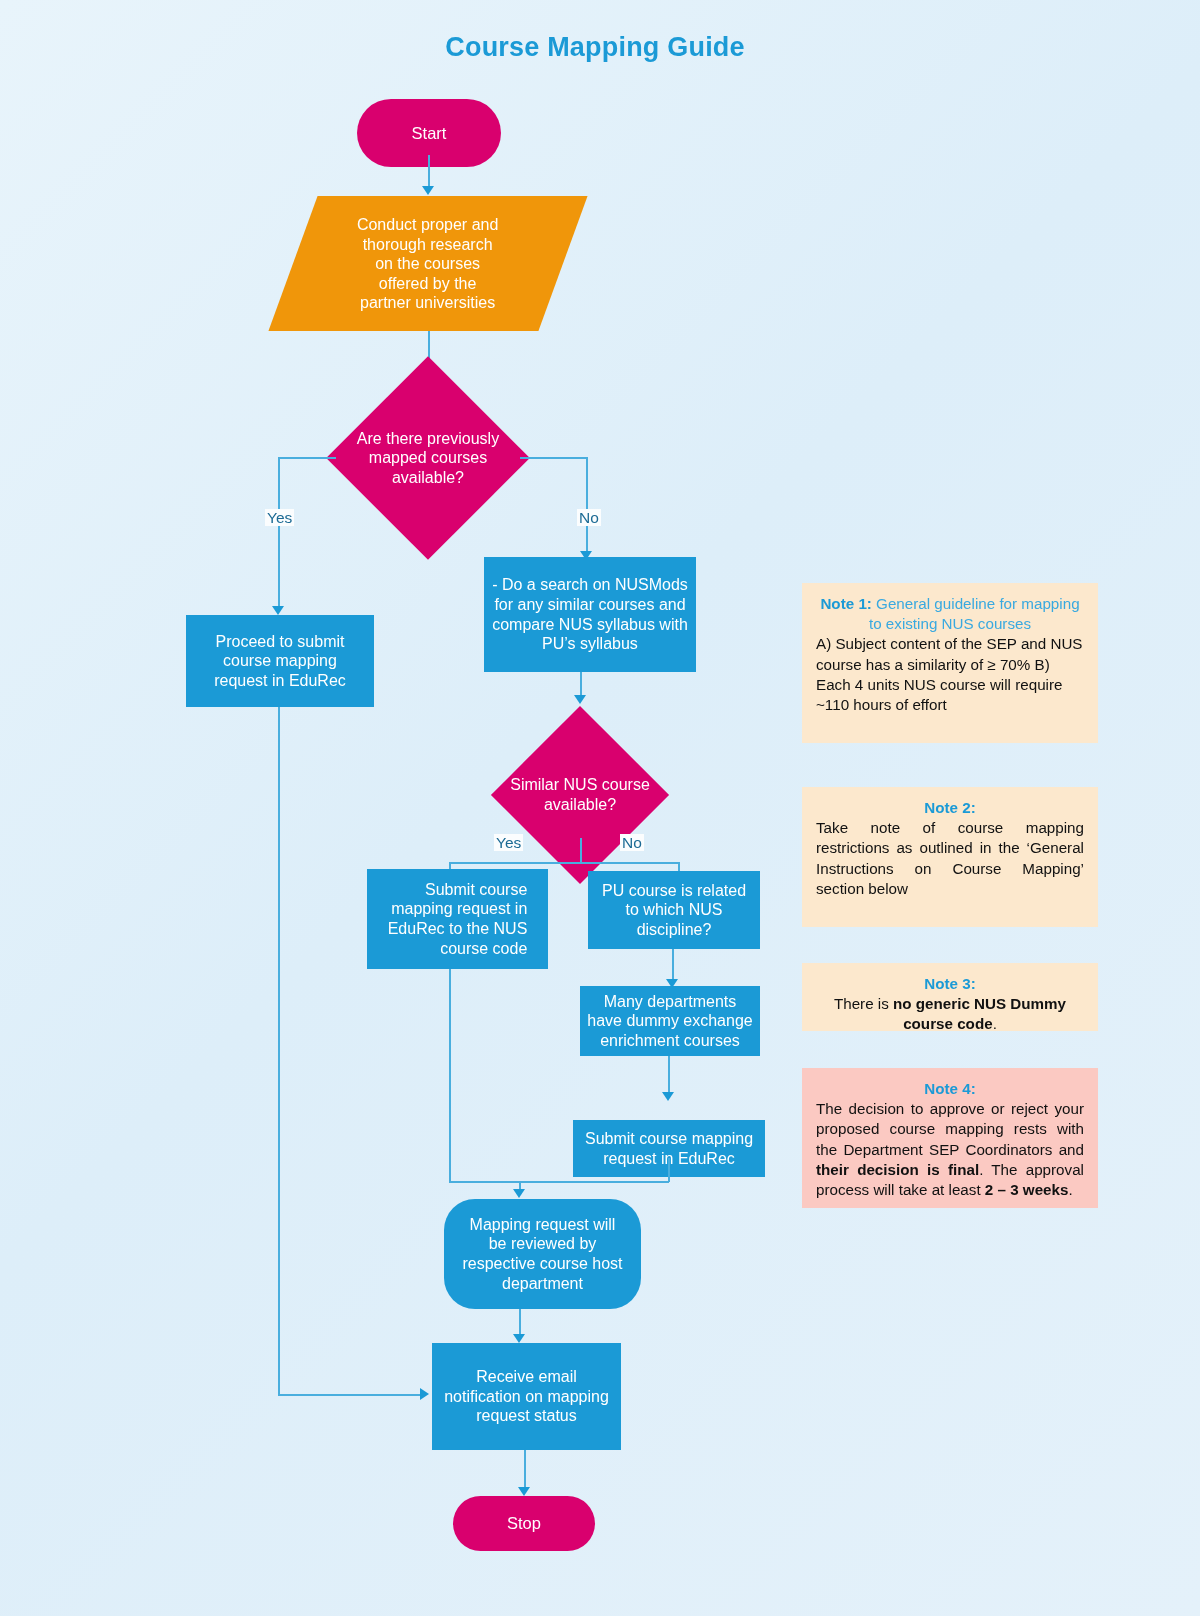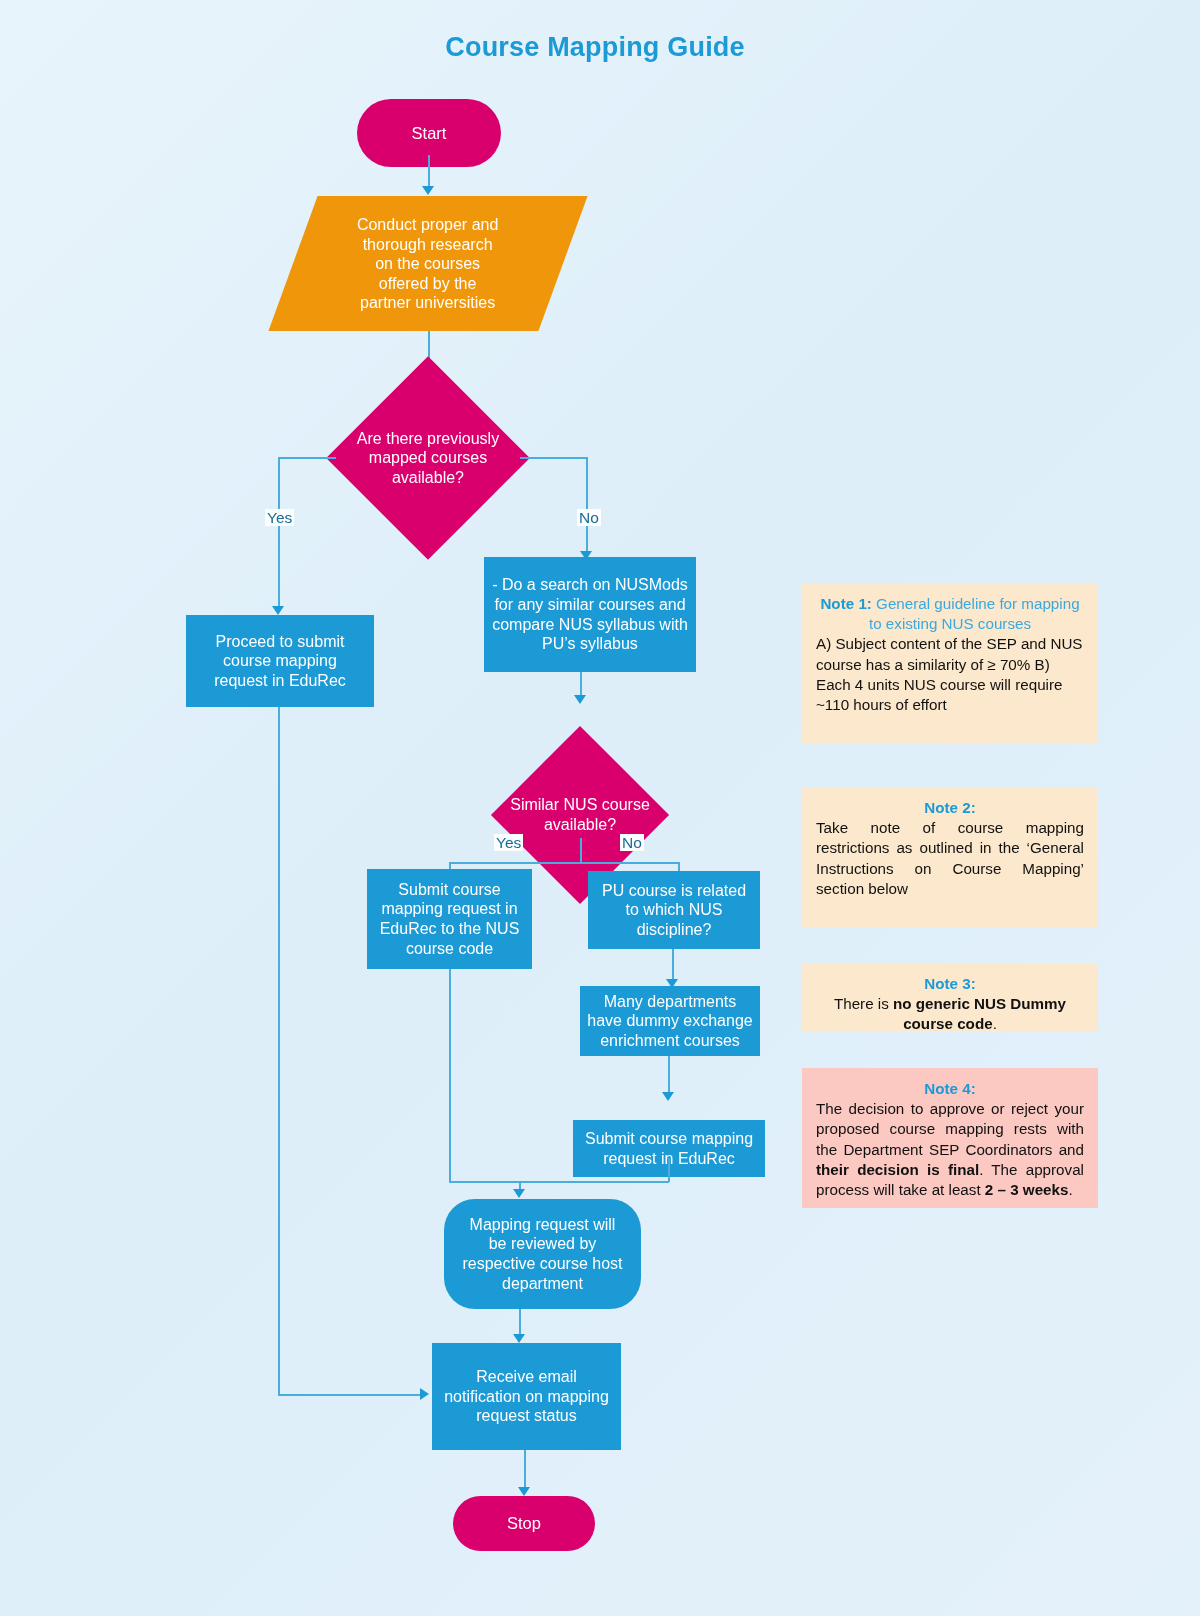--- a/index.html
+++ b/index.html
@@ -180,38 +180,38 @@
 
   <div class="node process" style="left:484px; top:557px; width:212px; height:115px;">
     <span>- Do a search on NUSMods
 for any similar courses and
 compare NUS syllabus with
 PU’s syllabus</span>
   </div>
   <div class="ln lnv" style="left:580px; top:672px; height:25px;"></div>
   <div class="arrow" style="left:574px; top:695px;"></div>
 
-  <div class="decision-wrap" style="left:490px; top:740px; width:180px; height:150px;">
+  <div class="decision-wrap" style="left:490px; top:720px; width:180px; height:150px;">
     <div class="decision-shape" style="left:27px; top:12px; width:126px; height:126px;"></div>
     <div class="decision-text">Similar NUS course
 available?</div>
   </div>
 
   <div class="ln lnv" style="left:580px; top:838px; height:25px;"></div>
 
   <div class="ln lnh" style="left:449px; top:862px; width:132px;"></div>
   <div class="ln lnh" style="left:580px; top:862px; width:99px;"></div>
   <div class="ln lnv" style="left:449px; top:862px; height:14px;"></div>
   <div class="arrow" style="left:443px; top:874px;"></div>
   <div class="ln lnv" style="left:678px; top:862px; height:14px;"></div>
   <div class="arrow" style="left:672px; top:874px;"></div>
   <div class="edge-label" style="left:494px; top:834px;">Yes</div>
   <div class="edge-label" style="left:620px; top:834px;">No</div>
 
-  <div class="node process" style="left:367px; top:869px; width:165px; height:100px;">
+  <div class="node process" style="left:367px; top:869px; width:181px; height:100px;text-align:right;">
     <span>Submit course
 mapping request in
 EduRec to the NUS
 course code</span>
   </div>
 
   <div class="node process" style="left:588px; top:871px; width:172px; height:78px;">
     <span>PU course is related
 to which NUS
 discipline?</span>

